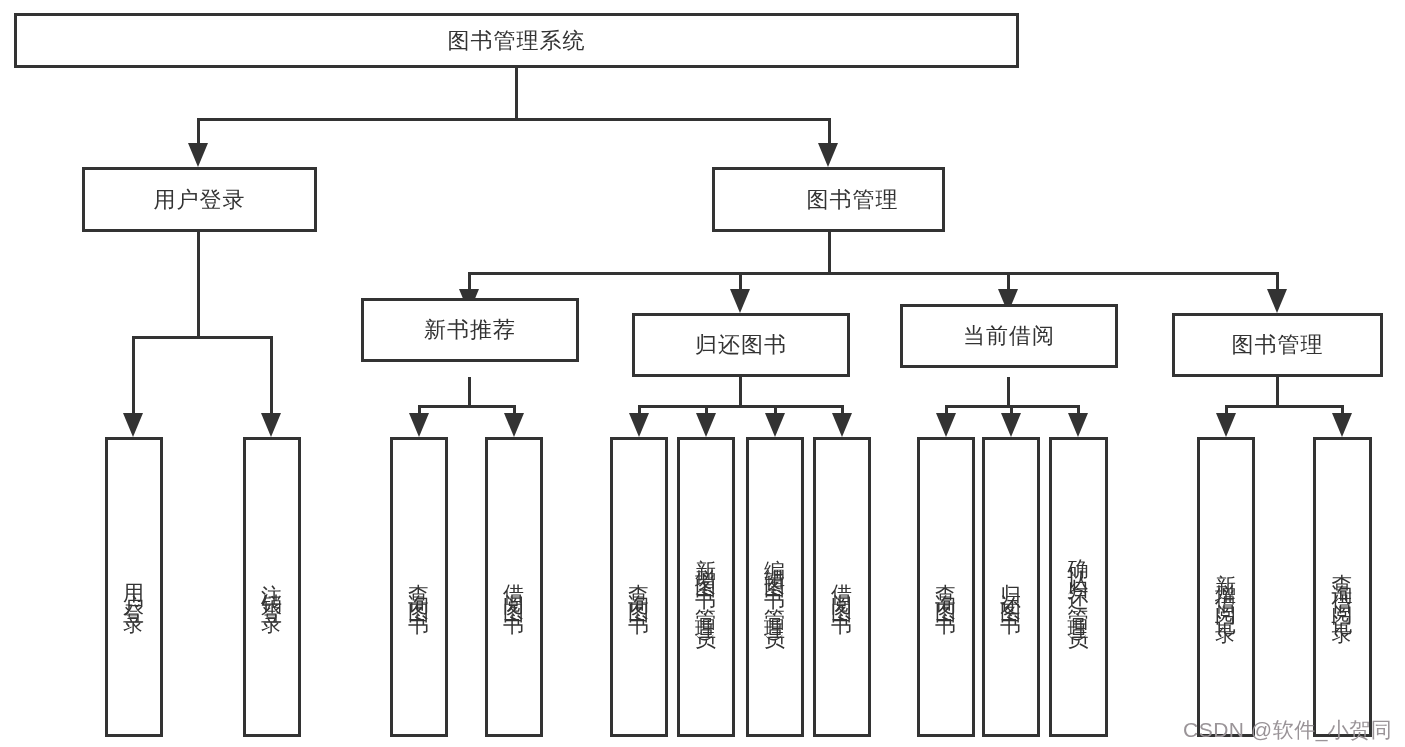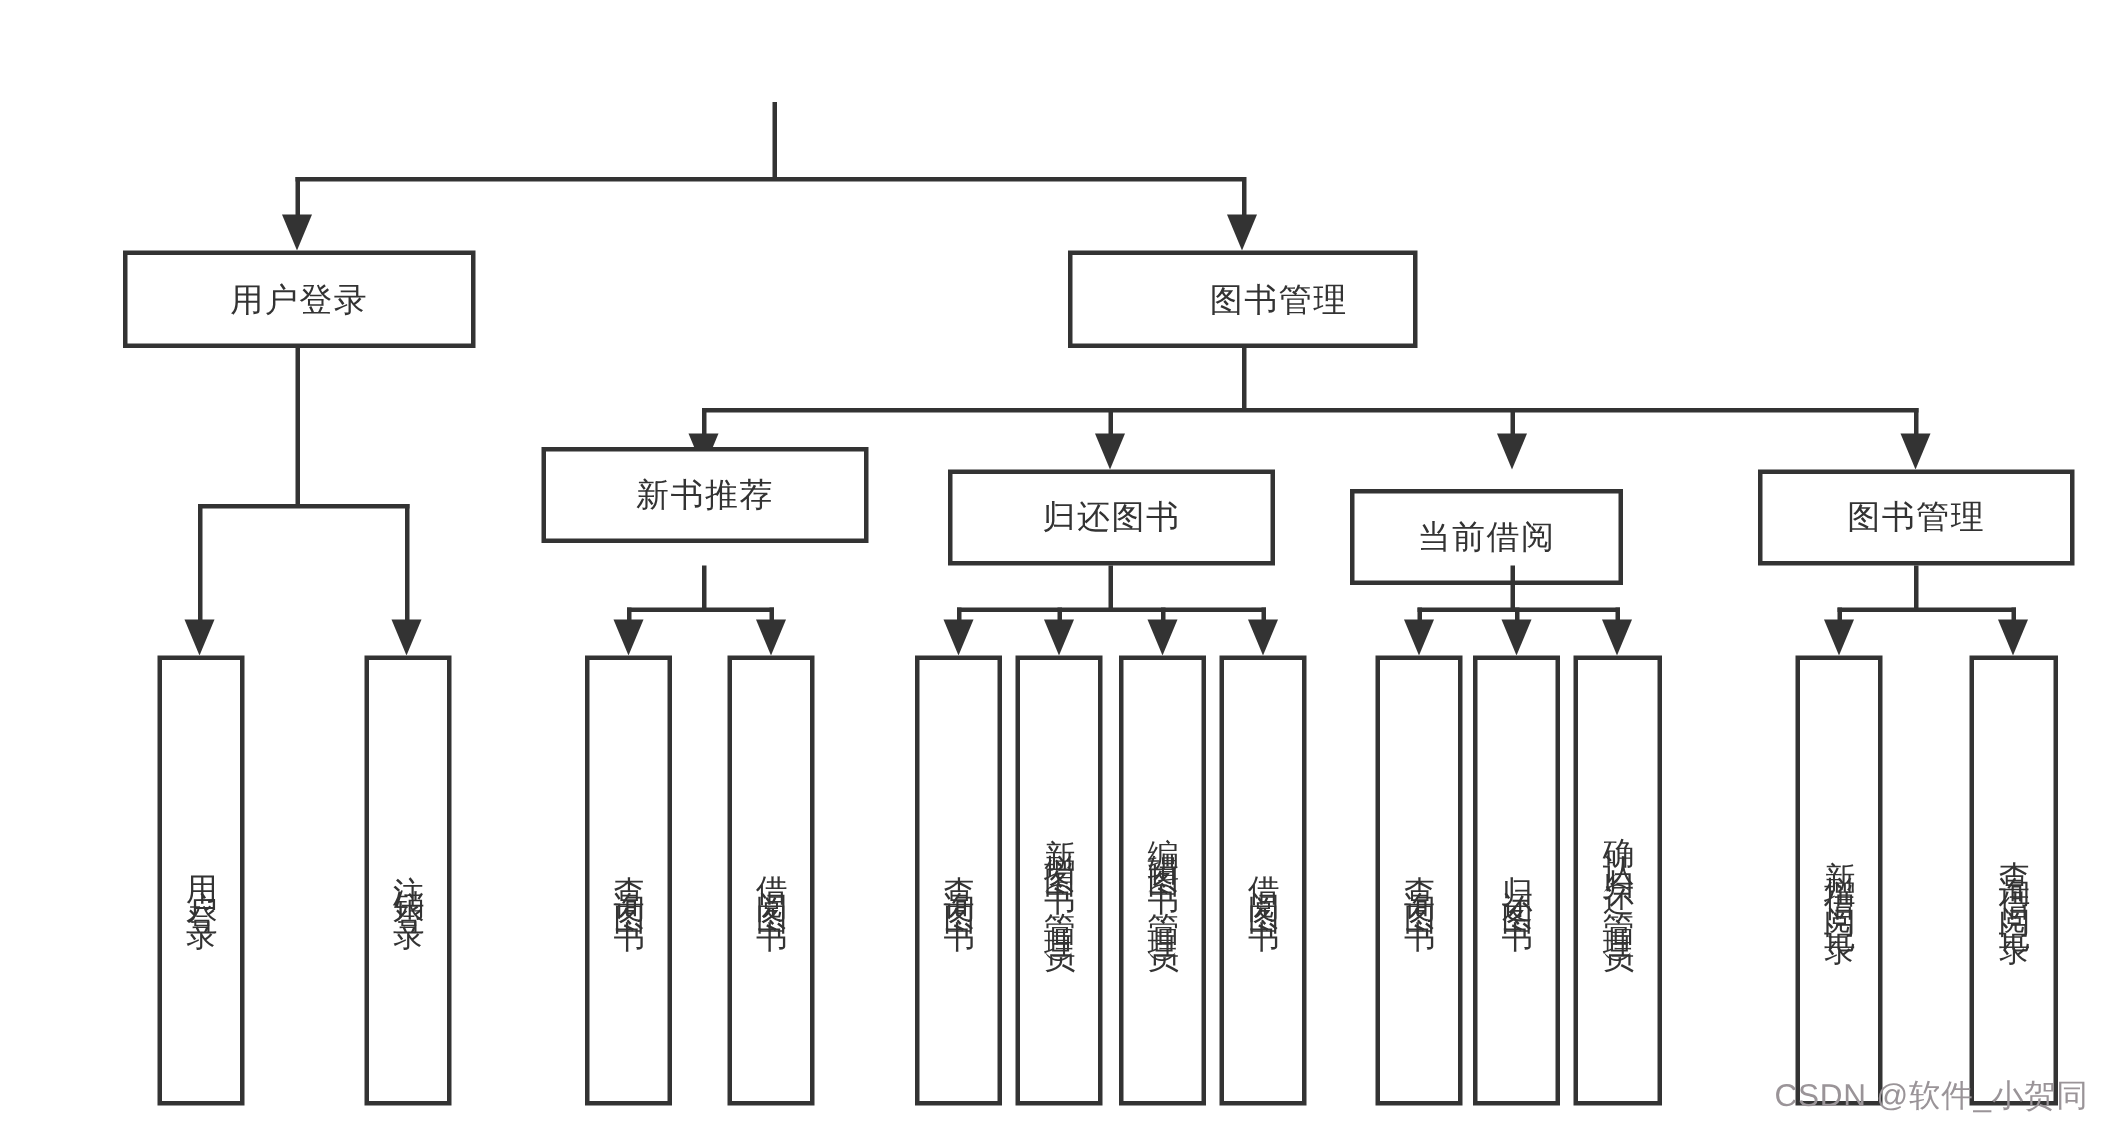--- a/index.html
+++ b/index.html
@@ -28,20 +28,23 @@
   .watermark{
     position:absolute;left:1183px;top:716px;z-index:10;
     font-size:21px;color:#9a9498;letter-spacing:0.5px;
   }
 </style>
 </head>
 <body>
 
 <div id="canvas">
 
+  <div class="box" style="left:14px;top:13px;width:1005px;height:55px;">
+    <span>图书管理系统</span>
+  </div>
 
   <div class="vline" style="left:515px;top:68px;height:52px;"></div>
   <div class="hline" style="left:197px;top:118px;width:633px;"></div>
   <div class="vline" style="left:197px;top:118px;height:30px;"></div>
   <div class="vline" style="left:828px;top:118px;height:30px;"></div>
   <div class="arrow" style="left:188px;top:143px;"></div>
   <div class="arrow" style="left:818px;top:143px;"></div>
 
   <div class="box" style="left:82px;top:167px;width:235px;height:65px;">
     <span>用户登录</span>
@@ -67,21 +70,21 @@
   <div class="arrow" style="left:730px;top:289px;"></div>
   <div class="arrow" style="left:998px;top:289px;"></div>
   <div class="arrow" style="left:1267px;top:289px;"></div>
 
   <div class="box" style="left:361px;top:298px;width:218px;height:64px;justify-content:center;">
     <span>新书推荐</span>
   </div>
   <div class="box" style="left:632px;top:313px;width:218px;height:64px;">
     <span>归还图书</span>
   </div>
-  <div class="box" style="left:900px;top:326px;width:182px;height:64px;">
+  <div class="box" style="left:900px;top:304px;width:218px;height:64px;">
     <span>当前借阅</span>
   </div>
   <div class="box" style="left:1172px;top:313px;width:211px;height:64px;">
     <span>图书管理</span>
   </div>
 
   <div class="vline" style="left:468px;top:377px;height:30px;"></div>
   <div class="vline" style="left:739px;top:377px;height:30px;"></div>
   <div class="vline" style="left:1007px;top:377px;height:30px;"></div>
   <div class="vline" style="left:1276px;top:377px;height:30px;"></div>

